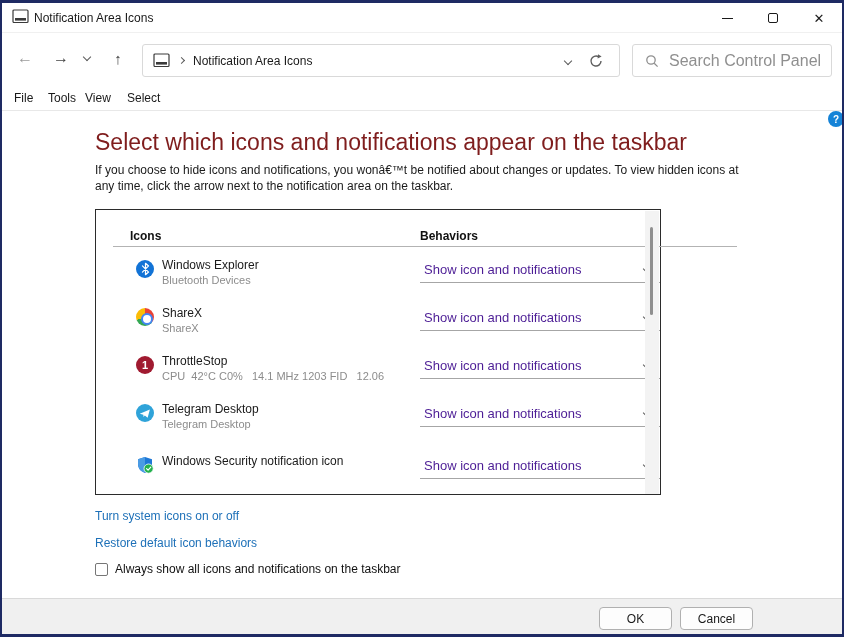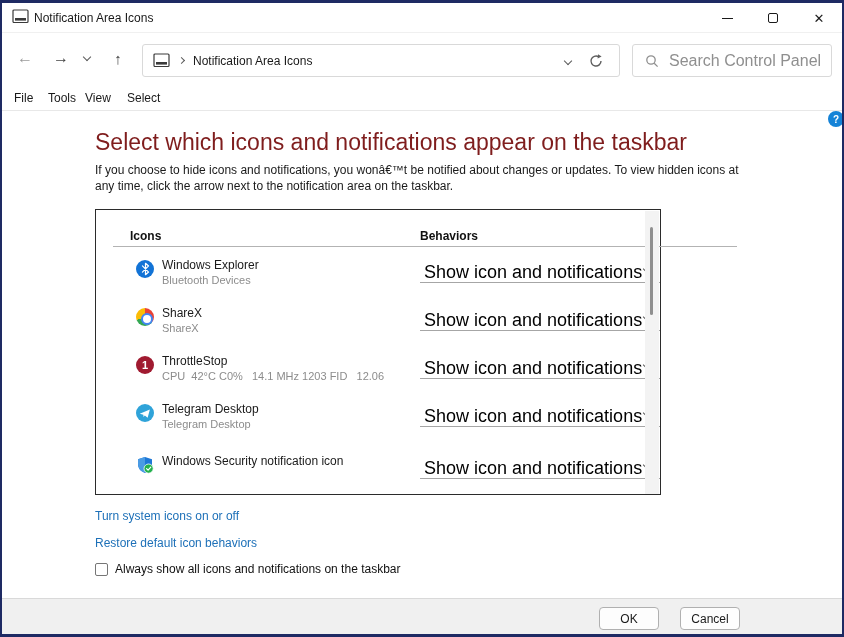--- a/index.html
+++ b/index.html
@@ -66,21 +66,21 @@
   .col-head-icons { left:34px; }
   .col-head-behaviors { left:324px; }
   .head-rule { position:absolute; left:17px; top:36px; width:624px; height:0; border-top:1px solid #b3b3b3; }
 
   .row { position:absolute; left:0; width:657px; height:40px; }
   .row-icon { position:absolute; left:40px; top:2px; width:18px; height:18px; }
   .row-name { position:absolute; left:66px; top:0; font-size:12px; color:#1a1a1a; white-space:pre; }
   .row-sub  { position:absolute; left:66px; top:16px; font-size:11px; color:#8c8c8c; white-space:pre; }
   .dropdown { position:absolute; left:324px; top:1px; width:240px; height:24px;
               border-bottom:1px solid #a6a6a6; background:#fff; }
-  .dd-text { position:absolute; left:4px; top:3px; font-size:18px; color:#000000; }
+  .dd-text { position:absolute; left:4px; top:3px; font-size:13px; color:#4c1d95; }
   .dd-chev { position:absolute; right:10px; top:7px; }
 
   
   .circle18 { width:18px; height:18px; border-radius:50%; display:flex; align-items:center; justify-content:center; }
   .bt-circle { background:#1273d6; }
   .sharex-circle { background:conic-gradient(#ea4335 0 130deg, #34a853 130deg 250deg, #fbbc05 250deg 360deg);
                    position:relative; }
   .sharex-circle::after { content:""; position:absolute; left:5px; top:5px; width:8px; height:8px;
                           border-radius:50%; background:#fff; border:2px solid #4285f4; }
   .ts-circle { background:#a01a30; color:#fff; font-size:11px; font-weight:bold; }
@@ -93,21 +93,21 @@
   .link-1 { top:506px; }
   .link-2 { top:533px; }
 
   .checkbox-row { position:absolute; left:93px; top:559px; display:flex; align-items:center; }
   .checkbox { width:13px; height:13px; border:1px solid #767676; border-radius:2px; background:#fff; }
   .checkbox-label { margin-left:7px; font-size:12px; color:#111; }
 
   
   .footer { position:absolute; left:0; top:595px; width:840px; height:36px; background:#f0f0f0;
             border-top:1px solid #d9d9d9; }
-  .btn { position:absolute; top:8px; width:60px; height:23px; background:#fdfdfd; border:1px solid #b0b0b0;
+  .btn { position:absolute; top:8px; width:73px; height:23px; background:#fdfdfd; border:1px solid #b0b0b0;
          border-radius:4px; font-family:"Liberation Sans", sans-serif; font-size:12px; color:#1a1a1a;
          display:flex; align-items:center; justify-content:center; }
   .btn-ok { left:597px; }
   .btn-cancel { left:678px; }
 </style>
 </head>
 <body>
 
 <div class="window">
 

